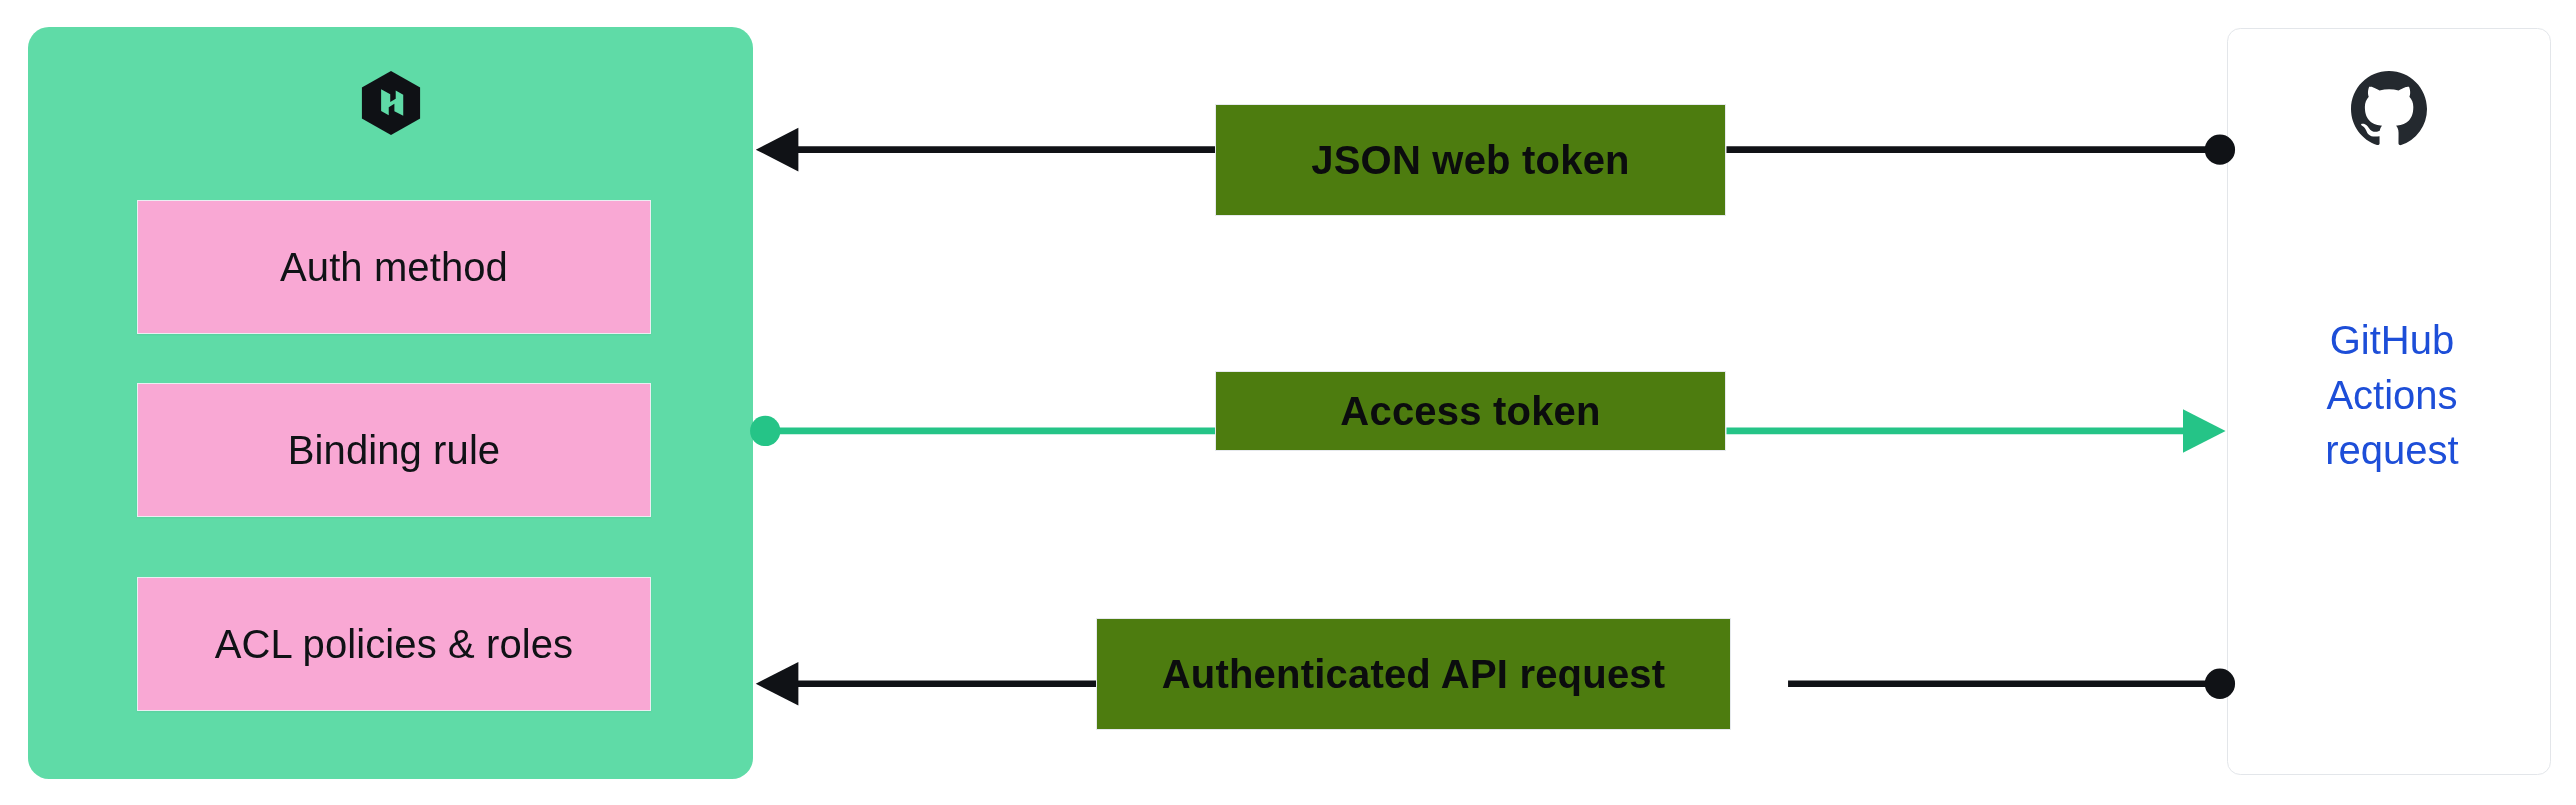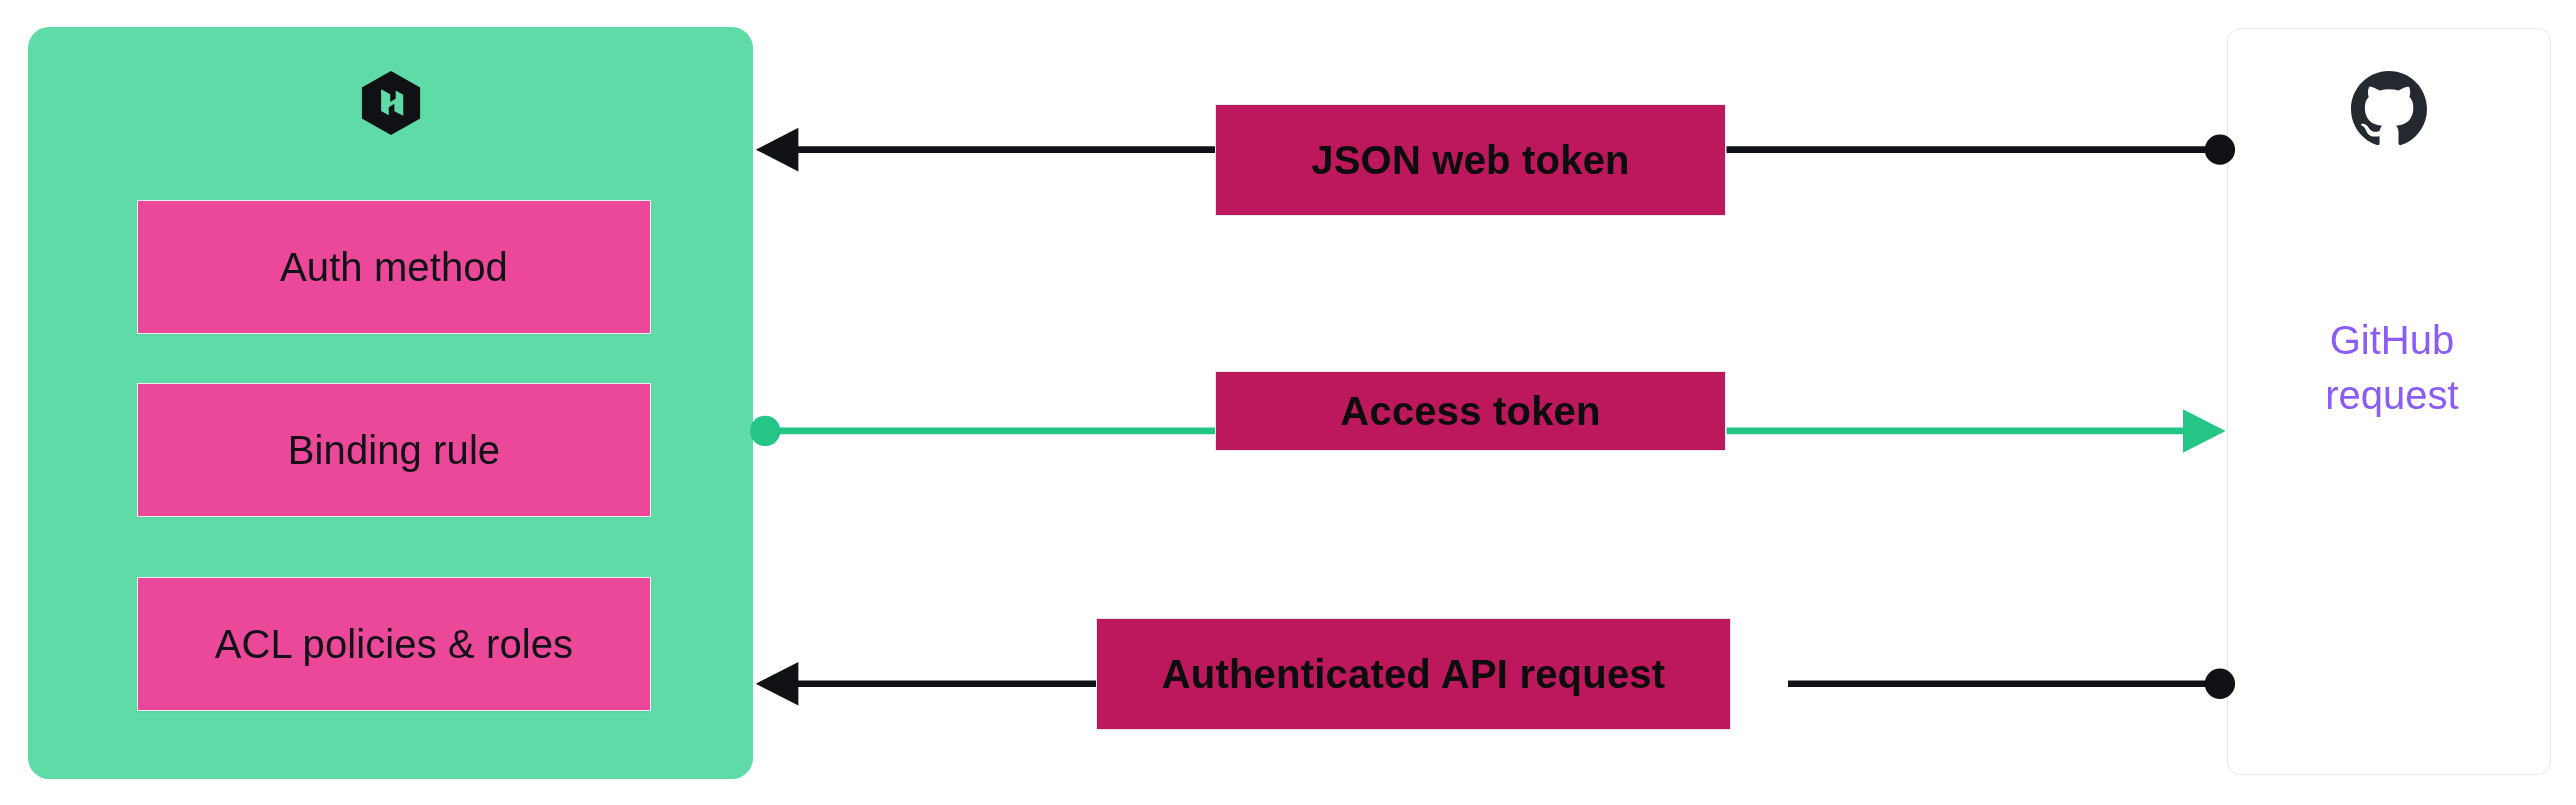--- a/index.html
+++ b/index.html
@@ -36,21 +36,21 @@
     top: 44px;
     transform: translateX(-50%);
     width: 59px;
     height: 64px;
   }
   .nomad-card {
     position: absolute;
     left: 109px;
     width: 514px;
     height: 134px;
-    background: #ec4899;
+    background: #f9a8d4;
     border: 0.9px solid #ebeef2;
     box-sizing: border-box;
     display: flex;
     align-items: center;
     justify-content: center;
     box-shadow: 0 0.9px 1.9px rgba(0,0,0,0.05);
   }
   .nomad-card-label {
     font-size: 40px;
     color: #101216;
@@ -83,38 +83,38 @@
     height: 76px;
   }
   #github-panel-title {
     position: absolute;
     left: 6px;
     right: 0;
     top: 284px;
     text-align: center;
     font-size: 40px;
     line-height: 1.38;
-    color: #8b5cf6;
+    color: #1d4ed8;
     font-weight: 400;
   }
 
   
   #connectors {
     position: absolute;
     left: 0;
     top: 0;
     width: 2576px;
     height: 805px;
     pointer-events: none;
   }
 
   
   .msg-box {
     position: absolute;
-    background: #be185d;
+    background: #4d7c0f;
     border: 1.9px solid #e6e9ed;
     box-sizing: border-box;
     display: flex;
     align-items: center;
     justify-content: center;
   }
   .msg-label {
     font-size: 40px;
     font-weight: 700;
     color: #0b0c0e;
@@ -152,20 +152,21 @@
   </div>
 
   <div id="github-panel">
 
     <svg id="github-logo" viewBox="0 0 16 16" xmlns="http://www.w3.org/2000/svg" aria-hidden="true">
       <path fill="#24292f" d="M8 0C3.58 0 0 3.58 0 8c0 3.54 2.29 6.53 5.47 7.59.4.07.55-.17.55-.38 0-.19-.01-.82-.01-1.49-2.01.37-2.53-.49-2.69-.94-.09-.23-.48-.94-.82-1.13-.28-.15-.68-.52-.01-.53.63-.01 1.08.58 1.23.82.72 1.21 1.87.87 2.33.66.07-.52.28-.87.51-1.07-1.78-.2-3.64-.89-3.64-3.95 0-.87.31-1.59.82-2.15-.08-.2-.36-1.02.08-2.12 0 0 .67-.21 2.2.82a7.42 7.42 0 0 1 2-.27c.68 0 1.36.09 2 .27 1.53-1.04 2.2-.82 2.2-.82.44 1.1.16 1.92.08 2.12.51.56.82 1.27.82 2.15 0 3.07-1.87 3.75-3.65 3.95.29.25.54.73.54 1.48 0 1.07-.01 1.93-.01 2.2 0 .21.15.46.55.38A8.01 8.01 0 0 0 16 8c0-4.42-3.58-8-8-8Z"></path>
     </svg>
 
     <div id="github-panel-title">
       <div>GitHub</div>
+      <div>Actions</div>
       <div>request</div>
     </div>
   </div>
 
   <svg id="connectors" viewBox="0 0 2720 850" xmlns="http://www.w3.org/2000/svg" aria-hidden="true">
 
     <g>
       <line x1="2338" y1="158" x2="1823" y2="158" stroke="#101216" stroke-width="7"></line>
       <line x1="1283" y1="158" x2="828" y2="158" stroke="#101216" stroke-width="7"></line>
       <circle cx="2344" cy="158" r="16" fill="#101216"></circle>

